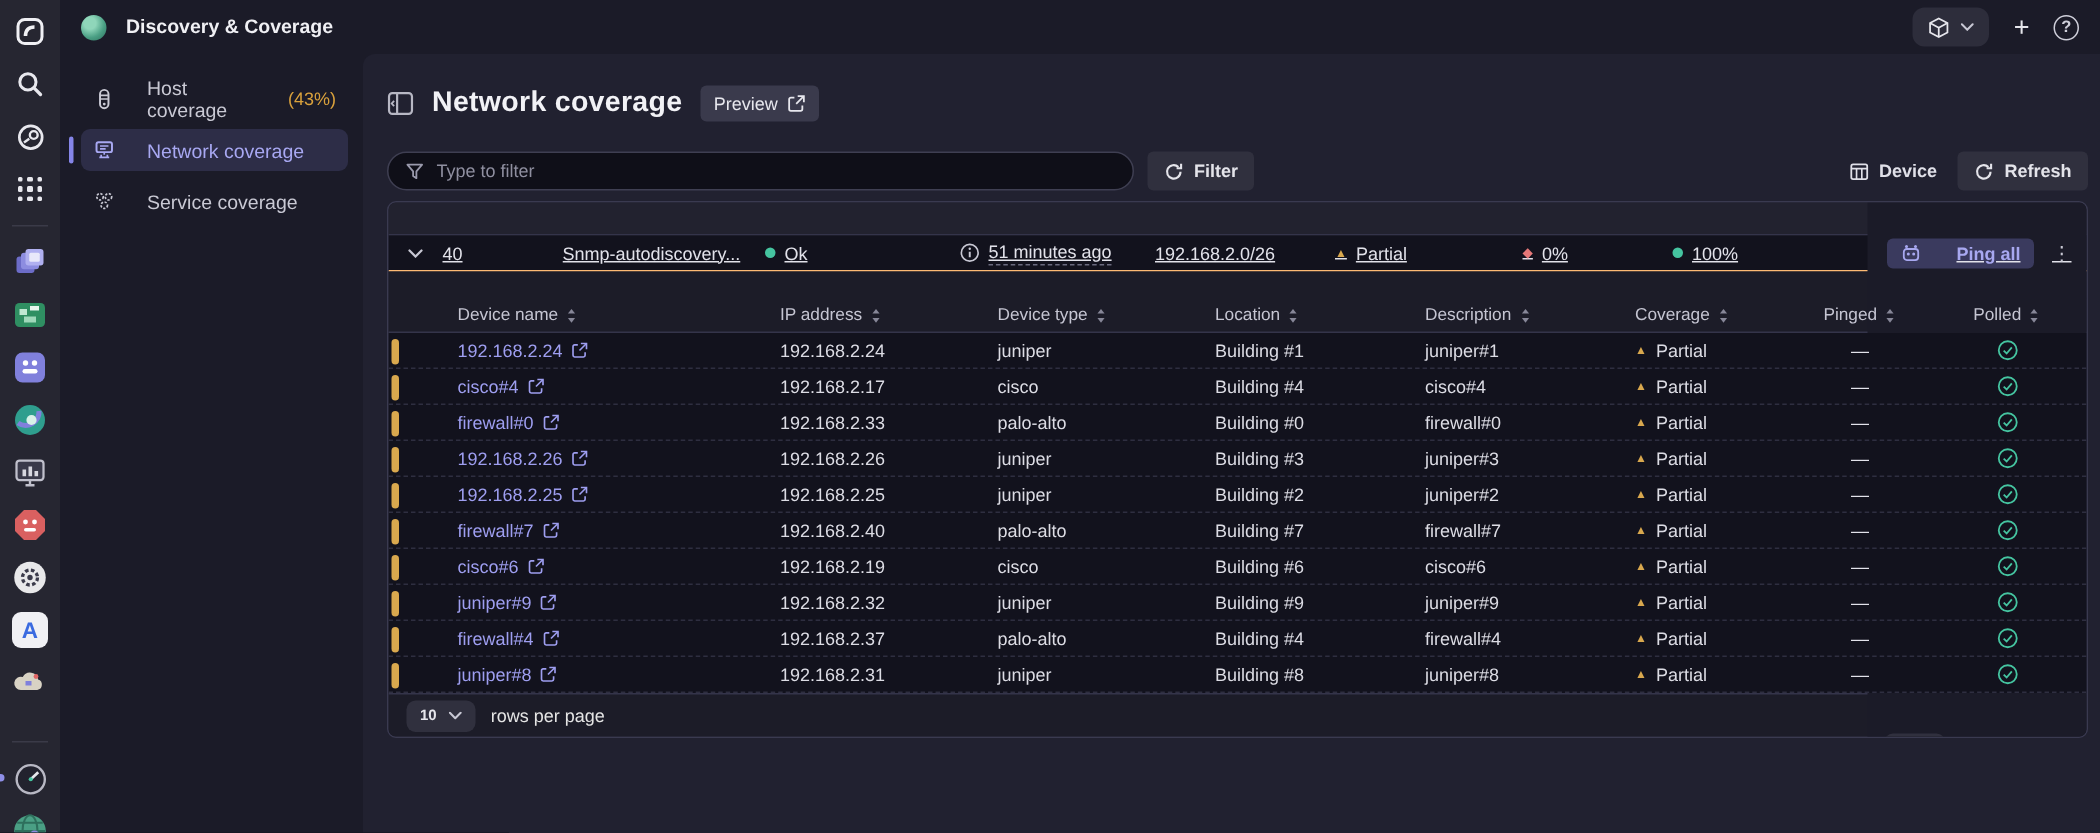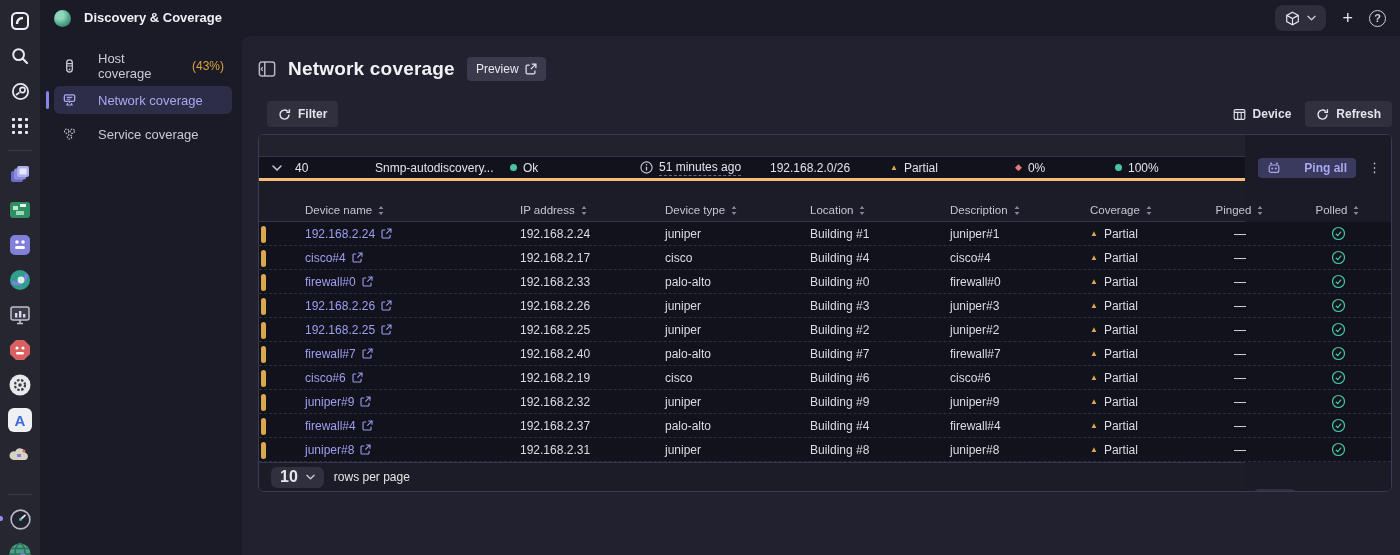--- a/index.html
+++ b/index.html
@@ -68,21 +68,21 @@
   .btn-filter { margin-left:9px; }
   .toolbar-right { margin-left:auto; display:flex; align-items:center; gap:10px; }
   .link-btn { display:inline-flex; align-items:center; gap:7px; font-size:12px; font-weight:600; color:#e0e0e8; cursor:pointer; padding:0 4px;}
 
   
   .table-card { margin-top:7px; border:1px solid #3a3a50; border-radius:6px; background:#1c1c28; overflow:hidden; }
   .net-grid { display:grid; grid-template-columns:36px 80px 135px 130px 130px 120px 125px 100px 130px 1fr; align-items:center; }
   .net-header { height:22px; background:#22222f; border-bottom:1px solid #34344a; color:#c5c5d2; font-size:11.5px; }
   .hcell { display:flex; align-items:center; gap:5px; }
   .hcell.right { justify-content:flex-end; padding-right:12px; }
-  .net-row { height:24px; background:#12121d; border-bottom:3px solid #fdba74; color:#e2e2ea; }
+  .net-row { height:24px; background:#12121d; border-bottom:1px solid #fdba74; color:#e2e2ea;text-decoration:underline; }
   .cell { display:flex; align-items:center; gap:6px; min-width:0; }
   .cell.center { justify-content:center; }
   .chev-cell { justify-content:center; cursor:pointer; }
   .trunc { overflow:hidden; text-overflow:ellipsis; white-space:nowrap; }
   .dot { width:7px; height:7px; border-radius:50%; background:#45c4a0; flex:0 0 auto;}
   .tri { color:#d9a84e; font-size:8px; line-height:1; }
   .diamond { color:#e57878; font-size:9px; line-height:1; }
   .dashed-underline { border-bottom:1px dashed #6a6a7e; padding-bottom:1px; }
   .actions-cell { justify-content:flex-end; padding-right:10px; gap:12px; }
   .ping-btn { display:inline-flex; align-items:center; gap:23px; background:#3a3a5e; border-radius:4px; height:20px;
@@ -95,21 +95,21 @@
   .dev-header { height:22px; color:#c5c5d2; font-size:11.5px; background:#1c1c28; }
   .dev-header .hcell.center { justify-content:center; }
   .dev-rows { border-top:1px solid #34344a; }
   .dev-row { height:24px; background:#12121d; border-bottom:1px dashed #2e2e40; position:relative; color:#dcdce4; }
   .row-marker { position:absolute; left:2px; top:3.5px; width:5px; height:17px; border-radius:3px; background:#d9a84e; }
   .dev-link { display:inline-flex; align-items:center; gap:6px; color:#9e9ef0; text-decoration:none; cursor:pointer; font-size:12px;}
   .pinged-dash { color:#e2e2ea; }
 
   .card-footer { height:29px; background:#1c1c28; border-top:1px solid #34344a; display:flex; align-items:center; padding:0 12px; }
   .select-pill { display:inline-flex; align-items:center; gap:8px; background:#30303e; border-radius:6px; height:21px;
-    padding:0 9px; font-size:16px; font-weight:600; color:#e6e6ec; cursor:pointer;}
+    padding:0 9px; font-size:10px; font-weight:600; color:#e6e6ec; cursor:pointer;}
   .rpp-label { margin-left:10px; color:#e5e5e5; }
   .pager { margin-left:auto; display:flex; align-items:center; gap:11px; color:#d4d4de;margin-top:45px; }
   .page-chevs { display:flex; align-items:center; gap:22px; margin-left:8px; font-size:15px; }
   .chev-prev { color:#55556a; cursor:default; }
   .chev-next { color:#e8e8ee; cursor:pointer; }
 
   .sort-icon { opacity:.85; }
 </style>
 </head>
 <body>
@@ -350,20 +350,26 @@
         <h1 class="page-title">Network coverage</h1>
         <div class="preview-btn">
           <span>Preview</span>
           <svg width="12" height="12" viewBox="0 0 12 12" color="#e8e8ee">
               <use href="#i-ext"></use>
             </svg>
         </div>
       </div>
 
       <div class="toolbar">
+        <div class="filter-input">
+          <svg class="funnel" width="13" height="13" viewBox="0 0 13 13" color="#9a9aac">
+              <use href="#i-funnel"></use>
+            </svg>
+          <input type="text" placeholder="Type to filter" style="">
+        </div>
         <div class="btn btn-filter">
           <svg width="13" height="13" viewBox="0 0 13 13" color="#e4e4ea">
               <use href="#i-refresh"></use>
             </svg>
           <span>Filter</span>
         </div>
         <div class="toolbar-right">
           <div class="link-btn">
             <svg width="13" height="13" viewBox="0 0 13 13" color="#e0e0e8">
                 <use href="#i-columns"></use>

